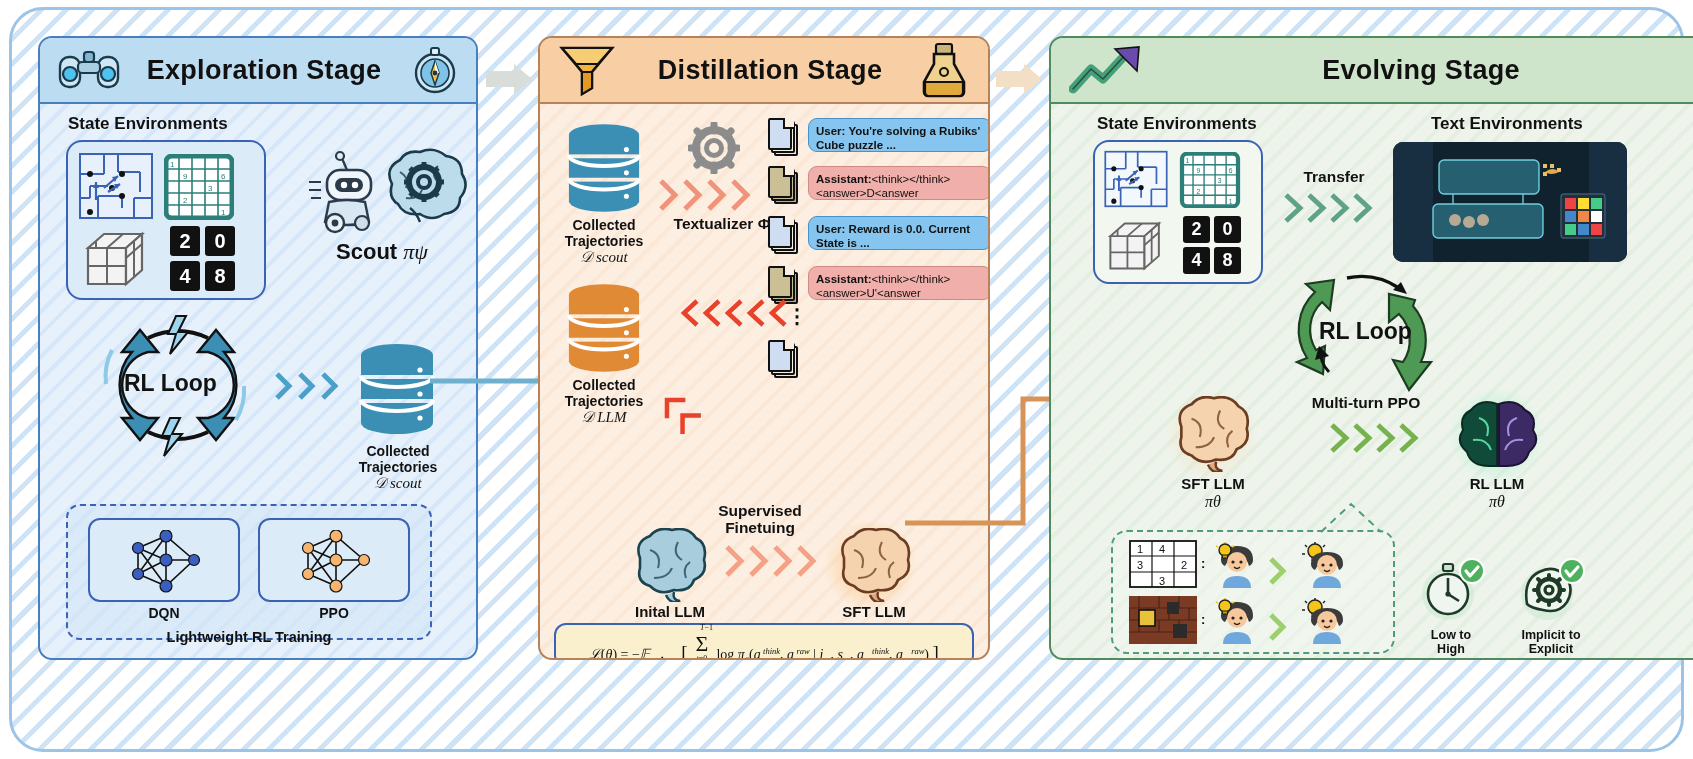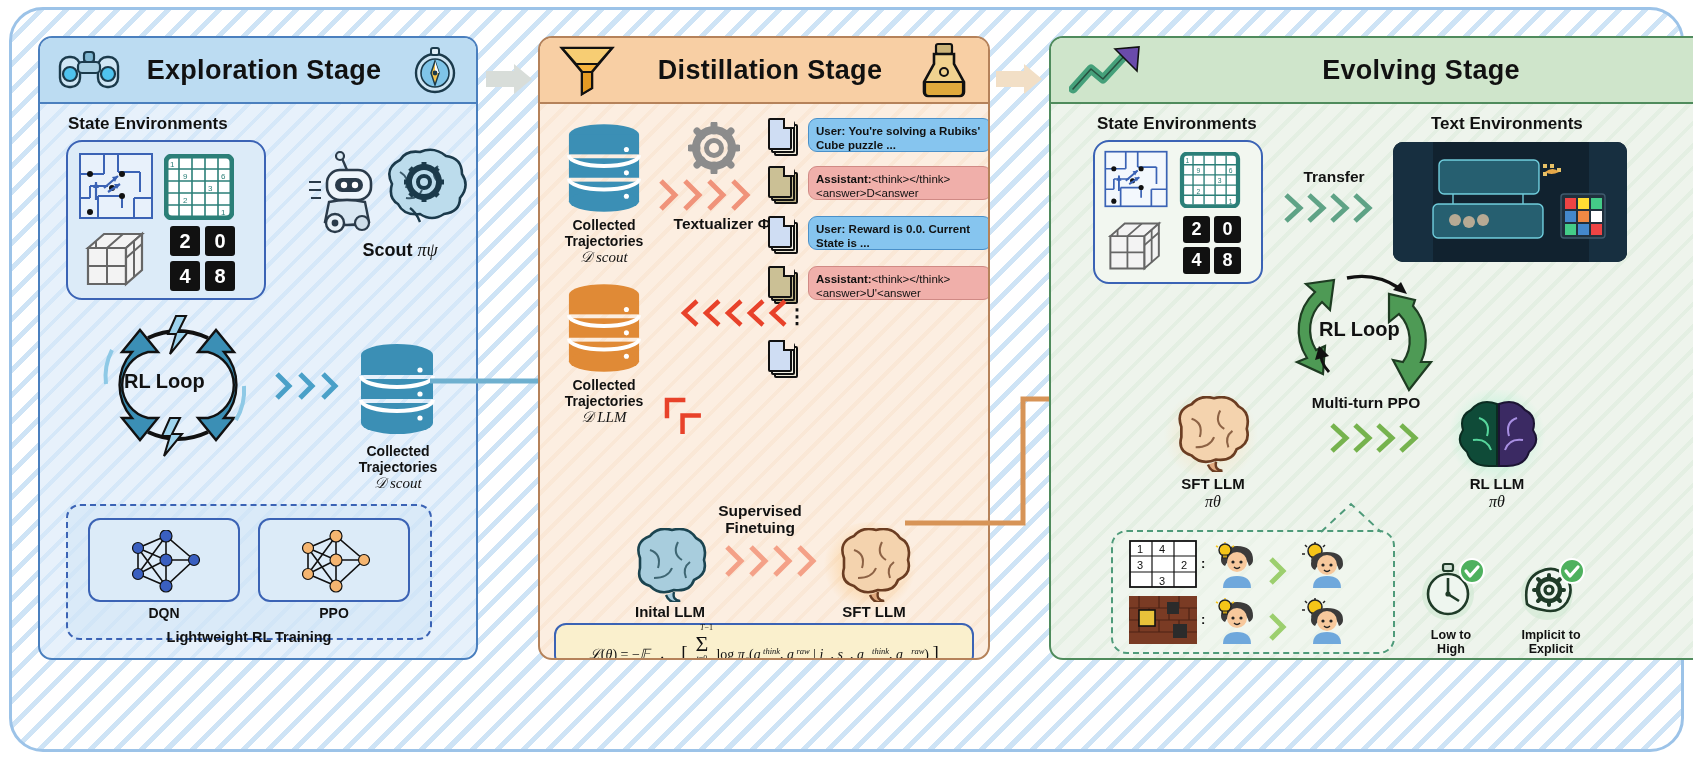--- a/index.html
+++ b/index.html
@@ -111,21 +111,21 @@
   .formula i{font-style:italic;}
   .sup{font-size:8.5px;vertical-align:super;font-style:italic;text-align:right;}
   .sub{font-size:8.5px;vertical-align:sub;font-style:italic;}
   .bigsum{font-size:22px;vertical-align:-3px;}
   .sumlim{display:inline-block;font-size:8px;line-height:1.05;text-align:center;vertical-align:-2px;}
 
   
   .db{position:absolute;}
   
   .rlloop{position:absolute;}
-  .rl-text{position:absolute;font-size:20px;font-weight:bold;color:#111;text-align:center;}
+  .rl-text{position:absolute;font-size:23px;font-weight:bold;color:#111;text-align:center;}
 
   
   #evolve-dash{position:absolute;box-sizing:border-box;
     border:2px dashed #4f9b7a;border-radius:16px;background:rgba(242,248,240,.5);}
 
   .tiny-lbl{position:absolute;font-size:12.5px;font-weight:bold;color:#111;text-align:center;line-height:1.15;}
 
   .thumb{position:absolute;border-radius:10px;overflow:hidden;}
 </style>
 </head>
@@ -245,21 +245,21 @@
               <path d="M0 20 V13"></path>
               <path d="M-20 0 H-13"></path>
               <path d="M20 0 H13"></path>
             <path d="M-14 -14 L-9 -9"></path>
               <path d="M14 14 L9 9"></path>
               <path d="M14 -14 L9 -9"></path>
               <path d="M-14 14 L-9 9"></path>
           </g>
         </g>
       </svg>
-      <div class="lbl" style="position:absolute;left:272px;top:136px;width:176px;font-size:18px;">
+      <div class="lbl" style="position:absolute;left:254px;top:136px;width:176px;font-size:22px;">
         <span>Scout</span>
         <span class="sub-math">πψ</span>
       </div>
 
       <svg class="rlloop" style="left:50px;top:206px;" width="176" height="150" viewBox="0 0 176 150">
         <path d="M42 42 a50 50 0 0 0 0 66 l-10 0 l18 22 l18 -22 l-10 0 a34 34 0 0 1 0 -66 l10 0 l-18 -22 l-18 22 Z" fill="#3b8fb5" stroke="#111" stroke-width="2.4"></path>
         <path d="M134 42 a50 50 0 0 1 0 66 l10 0 l-18 22 l-18 -22 l10 0 a34 34 0 0 0 0 -66 l-10 0 l18 -22 l18 22 Z" fill="#3b8fb5" stroke="#111" stroke-width="2.4"></path>
         <path d="M58 28 q30 -14 60 0" stroke="#111" stroke-width="4" fill="none"></path>
         <path d="M58 122 q30 14 60 0" stroke="#111" stroke-width="4" fill="none"></path>
         <path d="M22 40 a58 58 0 0 0 -6 34" stroke="#8ec9e6" stroke-width="4" fill="none"></path>

